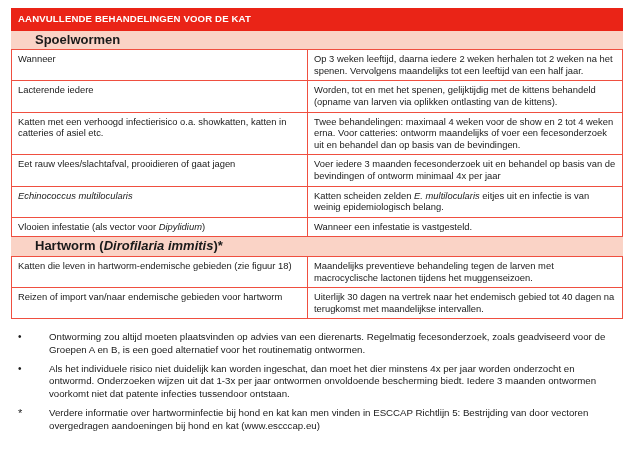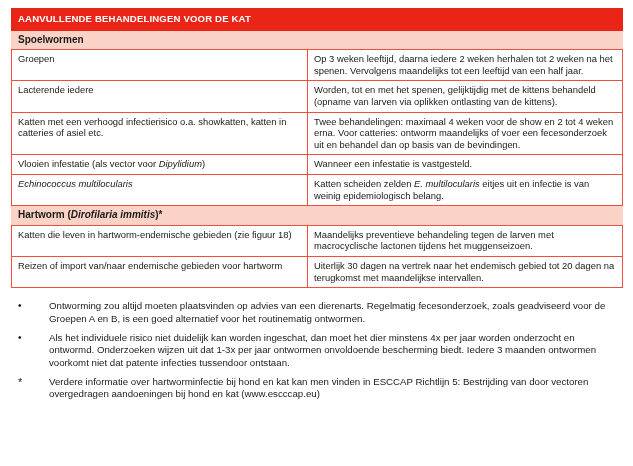--- a/index.html
+++ b/index.html
@@ -47,22 +47,22 @@
     font-size: 9.6px;
     letter-spacing: 0.15px;
     padding: 4px 6px 5px 6px;
   }
   tr.section-row td {
     background: #fad3c6;
     border: 1px solid #fad3c6;
     border-bottom: 1px solid #ef4f40;
     color: #1a1a1a;
     font-weight: bold;
-    font-size: 10px;
-    padding: 3px 6px 4px 6px;
+    font-size: 13px;
+    padding: 3px 6px 4px 23px;
     margin-left: 44px;
   }
   .ital { font-style: italic; }
 
   
   .notes {
     margin-top: 12px;
     padding-left: 3px;
   }
   .note {
@@ -105,51 +105,55 @@
     <tbody>
 
       <tr class="title-row">
         <td colspan="2">AANVULLENDE BEHANDELINGEN VOOR DE KAT</td>
       </tr>
 
       <tr class="section-row">
         <td colspan="2"><span>Spoelwormen</span></td>
       </tr>
       <tr>
-        <td>Groepen</td>
+        <td>Wanneer</td>
         <td>Op 3 weken leeftijd, daarna iedere 2 weken herhalen tot 2 weken na het spenen. Vervolgens maandelijks tot een leeftijd van een half jaar.</td>
       </tr>
       <tr>
         <td>Lacterende iedere</td>
         <td>Worden, tot en met het spenen, gelijktijdig met de kittens behandeld (opname van larven via oplikken ontlasting van de kittens).</td>
       </tr>
       <tr>
         <td>Katten met een verhoogd infectierisico o.a. showkatten, katten in catteries of asiel etc.</td>
         <td>Twee behandelingen: maximaal 4 weken voor de show en 2 tot 4 weken erna. Voor catteries: ontworm maandelijks of voer een fecesonderzoek uit en behandel dan op basis van de bevindingen.</td>
       </tr>
 
       <tr>
-        <td><span>Vlooien infestatie (als vector voor </span><span class="ital">Dipylidium</span><span>)</span></td>
-        <td>Wanneer een infestatie is vastgesteld.</td>
+        <td>Eet rauw vlees/slachtafval, prooidieren of gaat jagen</td>
+        <td>Voer iedere 3 maanden fecesonderzoek uit en behandel op basis van de bevindingen of ontworm minimaal 4x per jaar</td>
       </tr>
       <tr>
         <td><span></span><span class="ital">Echinococcus multilocularis</span><span></span></td>
         <td><span>Katten scheiden zelden </span><span class="ital">E. multilocularis</span><span> eitjes uit en infectie is van weinig epidemiologisch belang.</span></td>
+      </tr>
+      <tr>
+        <td><span>Vlooien infestatie (als vector voor </span><span class="ital">Dipylidium</span><span>)</span></td>
+        <td>Wanneer een infestatie is vastgesteld.</td>
       </tr>
 
       <tr class="section-row">
         <td colspan="2"><span>Hartworm (</span><span class="ital">Dirofilaria immitis</span><span>)*</span></td>
       </tr>
       <tr>
         <td>Katten die leven in hartworm-endemische gebieden (zie figuur 18)</td>
         <td>Maandelijks preventieve behandeling tegen de larven met macrocyclische lactonen tijdens het muggenseizoen.</td>
       </tr>
       <tr>
         <td>Reizen of import van/naar endemische gebieden voor hartworm</td>
-        <td>Uiterlijk 30 dagen na vertrek naar het endemisch gebied tot 20 dagen na terugkomst met maandelijkse intervallen.</td>
+        <td>Uiterlijk 30 dagen na vertrek naar het endemisch gebied tot 40 dagen na terugkomst met maandelijkse intervallen.</td>
       </tr>
 
     </tbody>
   </table>
 
   <div class="notes">
     <div class="note">
       <span class="marker">•</span>
       <span class="note-text">Ontworming zou altijd moeten plaatsvinden op advies van een dierenarts. Regelmatig fecesonderzoek, zoals geadviseerd voor de Groepen A en B, is een goed alternatief voor het routinematig ontwormen.</span>
     </div>

